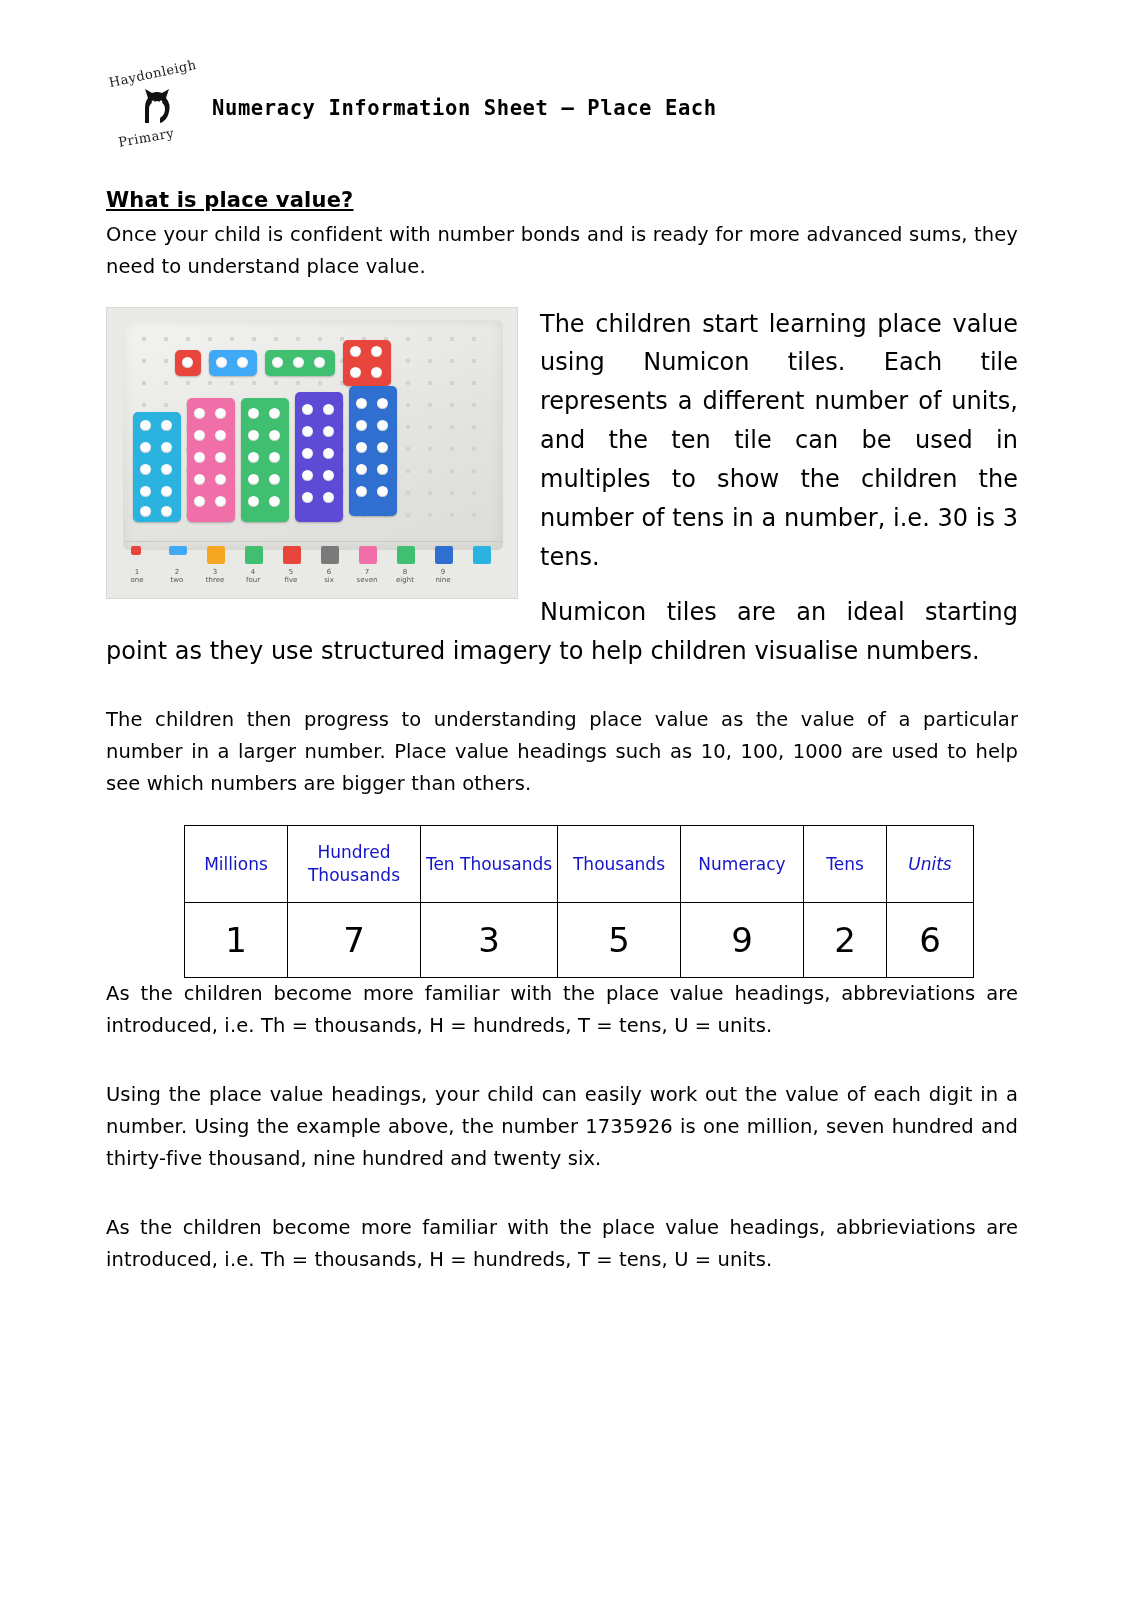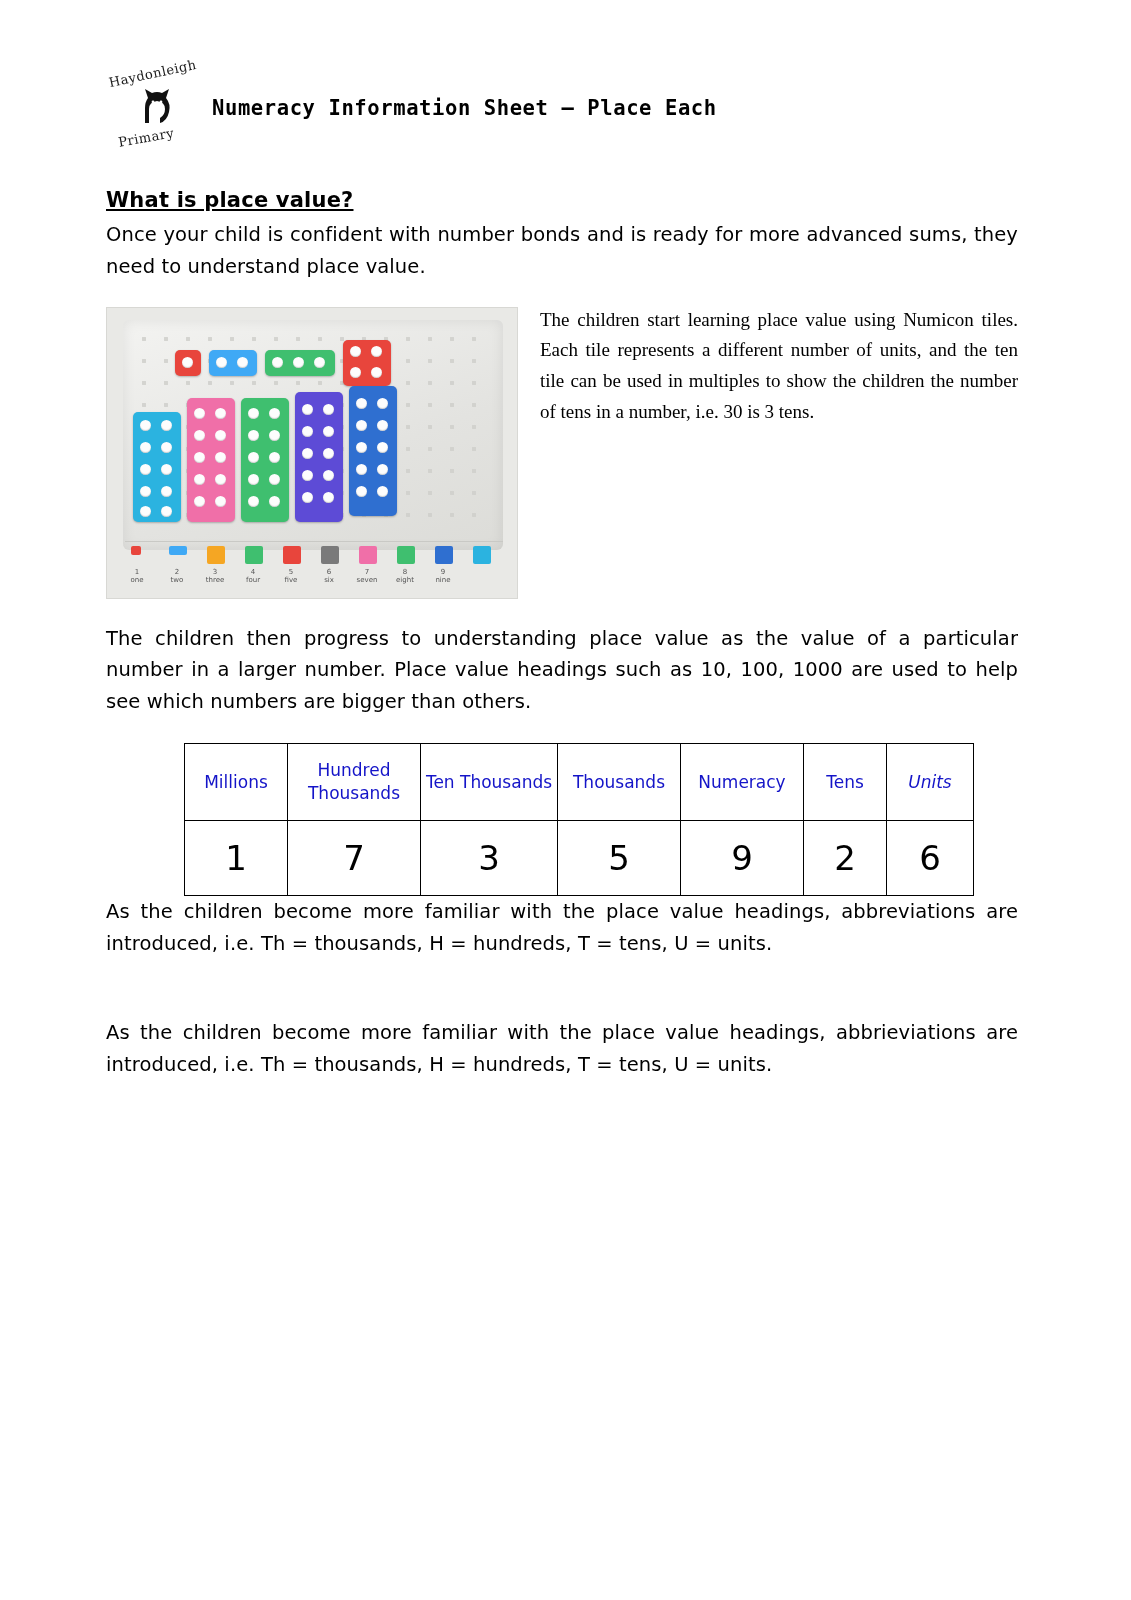--- a/index.html
+++ b/index.html
@@ -161,25 +161,24 @@
   }
   .legend .lbl {
     position: absolute;
     top: 26px;
     font-size: 7px;
     color: #555;
     text-align: center;
     width: 24px;
   }
   .side-text p {
-    font-size: 19px;
+    font-size: 24px;
     line-height: 1.62;
     margin: 0 0 16px 0;
     text-align: justify;
-    font-family: Liberation Serif, serif;
   }
 
   
   .pv-wrap {
     margin: 26px 0 0 78px;
     width: 754px;
   }
   table.pv {
     border-collapse: collapse;
     width: 754px;
@@ -352,20 +351,21 @@
           <span class="mini" style="left:310px; width:18px; background:#2f6fd0;"></span>
           <span class="lbl" style="left:306px;">9<br>nine</span>
 
           <span class="mini" style="left:348px; width:18px; background:#2bb3e0;"></span>
           <span class="lbl" style="left:344px;margin-top:44px;">10<br>ten</span>
         </div>
       </div>
 
       <div class="side-text">
         <p>The children start learning place value using Numicon tiles.  Each tile represents a different number of units, and the ten tile can be used in multiples to show the children the number of tens in a number, i.e. 30 is 3 tens.</p>
+        <p>Numicon tiles are an ideal starting point as they use structured imagery to help children visualise numbers.</p>
       </div>
       <div style="clear:both;"></div>
     </div>
 
     <p class="body" style="margin-top:18px;">The children then progress to understanding place value as the value of a particular number in a larger number.  Place value headings such as 10, 100, 1000 are used to help see which numbers are bigger than others.</p>
 
     <div class="pv-wrap">
       <table class="pv">
         <thead>
           <tr>
@@ -387,18 +387,19 @@
             <td>9</td>
             <td>2</td>
             <td>6</td>
           </tr>
         </tbody>
       </table>
     </div>
 
     <p class="body after-table">As the children become more familiar with the place value headings, abbreviations are introduced, i.e. Th = thousands, H = hundreds, T = tens, U = units.</p>
     <div class="spacer-20"></div>
+    <p class="body">Using the place value headings, your child can easily work out the value of each digit in a number.  Using the example above, the number 1735926 is one million, seven hundred and thirty-five thousand, nine hundred and twenty six.</p>
     <div class="spacer-20"></div>
     <p class="body">As the children become more familiar with the place value headings, abbrieviations are introduced, i.e. Th = thousands, H = hundreds, T = tens, U = units.</p>
     <div class="spacer-20"></div>
 
   </div>
 </div>
 
 </body></html>

